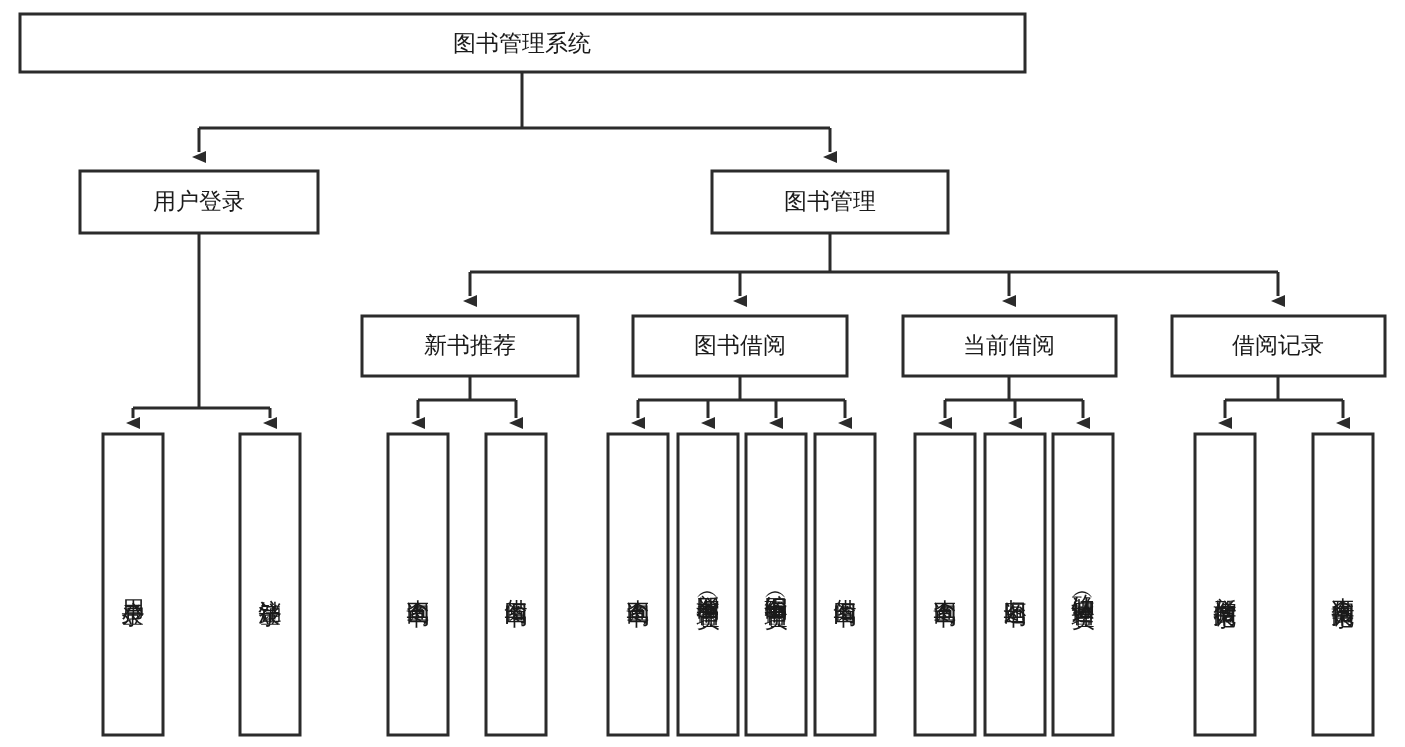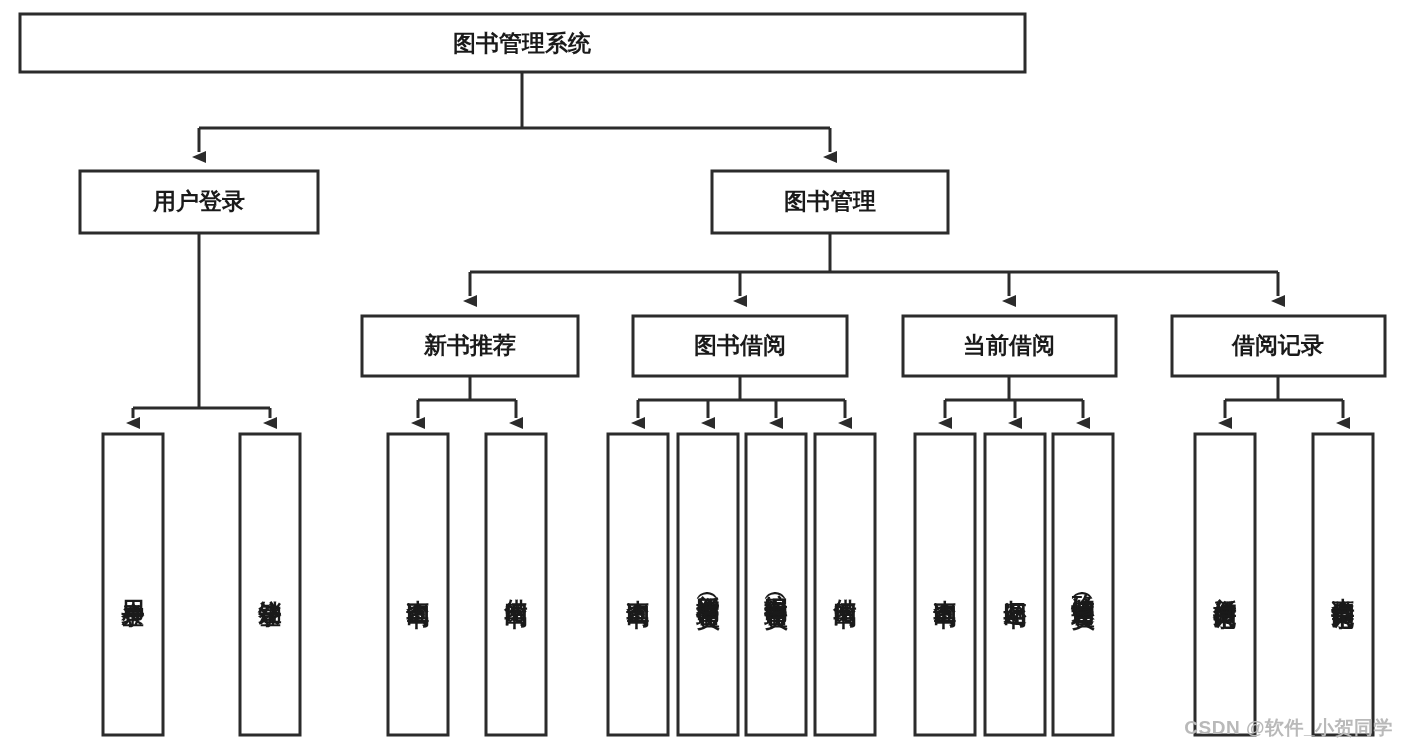--- a/index.html
+++ b/index.html
@@ -11,21 +11,20 @@
     width: 1405px;
     height: 747px;
     font-family: "Liberation Sans", "DejaVu Sans", sans-serif;
     overflow: hidden;
     position: relative;
   }
   #diagram-root {
     position: relative;
     width: 1405px;
     height: 747px;
-    font-weight: bold;
   }
   svg#tree-svg {
     position: absolute;
     left: 0;
     top: 0;
     width: 1405px;
     height: 747px;
   }
   .node-box {
     fill: #ffffff;
@@ -227,15 +226,14 @@
   <div class="node-label-v" style="left:746px; top:434px; width:60px; height:301px;">编辑图书（管理员）</div>
   <div class="node-label-v" style="left:815px; top:434px; width:60px; height:301px;">借阅图书</div>
 
   <div class="node-label-v" style="left:915px; top:434px; width:60px; height:301px;">查询图书</div>
   <div class="node-label-v" style="left:985px; top:434px; width:60px; height:301px;">归还图书</div>
   <div class="node-label-v" style="left:1053px; top:434px; width:60px; height:301px;">确认归还（管理员）</div>
 
   <div class="node-label-v" style="left:1195px; top:434px; width:60px; height:301px;">新增借阅记录</div>
   <div class="node-label-v" style="left:1313px; top:434px; width:60px; height:301px;">查询借阅记录</div>
 
-  <div class="watermark">CSDN @软件_小贺同学</div>
 
 </div>
 
 </body></html>

